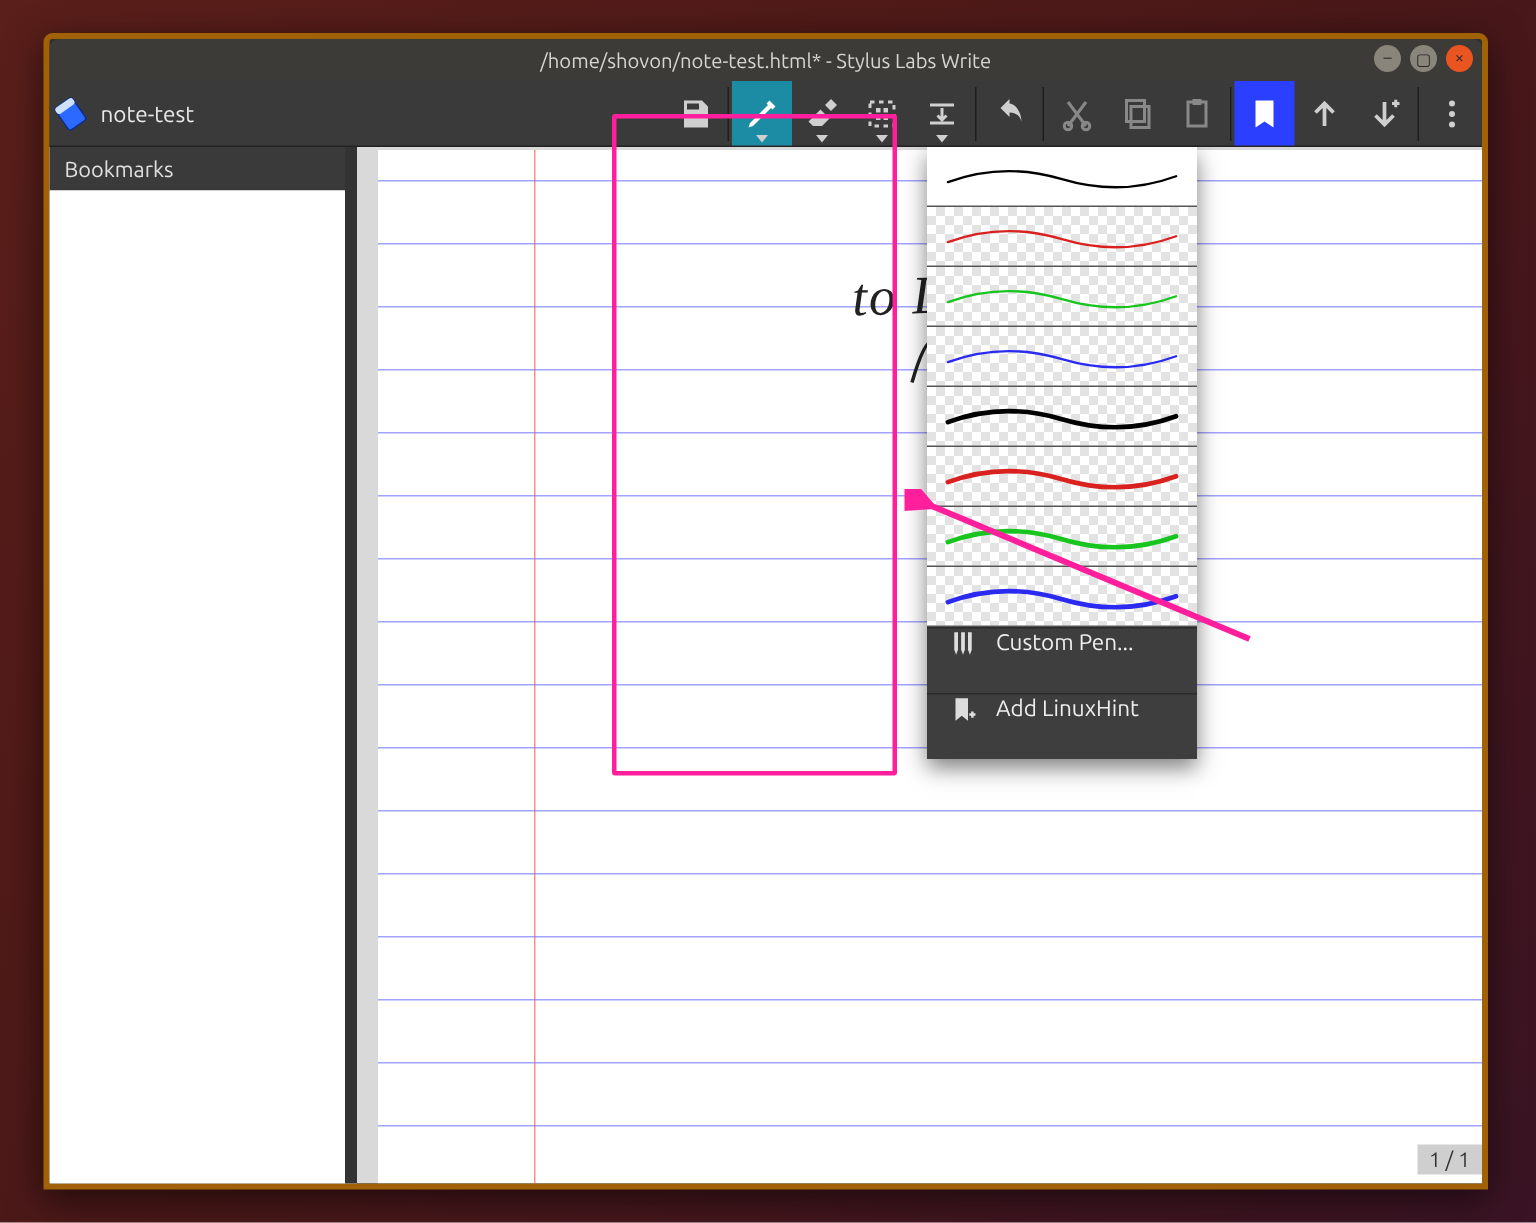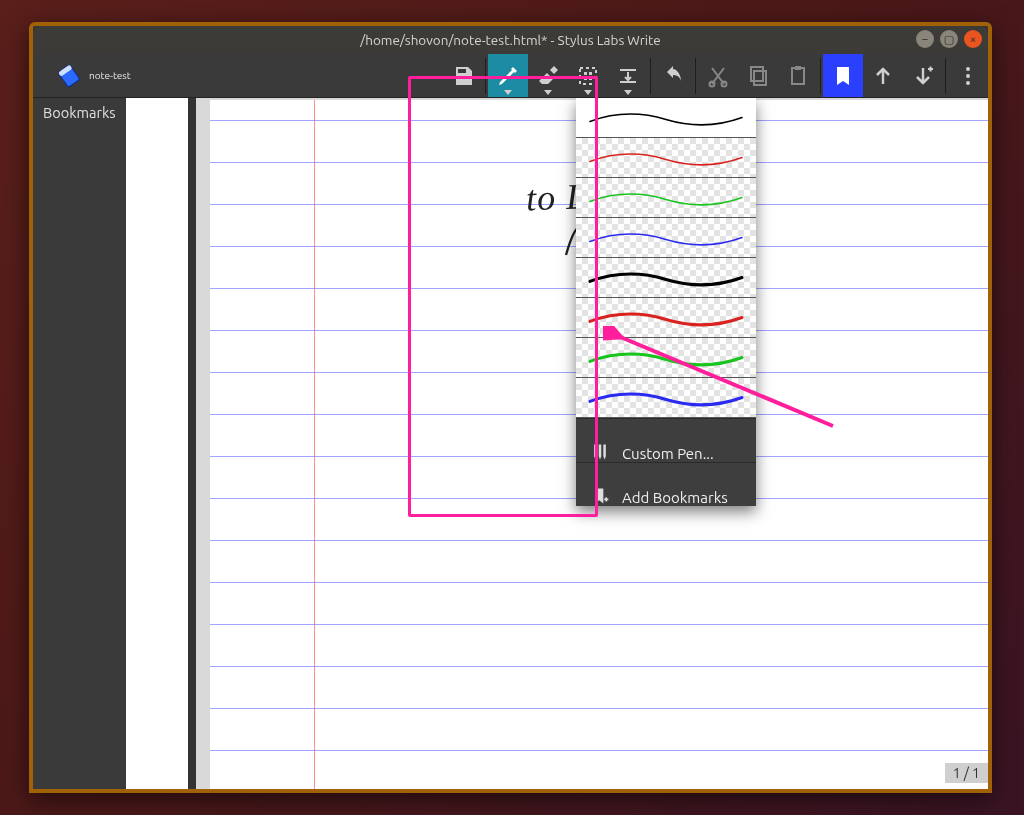--- a/index.html
+++ b/index.html
@@ -29,40 +29,40 @@
   .winbtn.min { background: #8a857a; }
   .winbtn.max { background: #8a857a; }
   .winbtn.close { background: #e95420; }
 
   
   .toolbar {
     height: 44px; background: #3a3a3a;
     display: flex; align-items: center;
     border-bottom: 1px solid #222;
   }
-  .tb-left { display:flex; align-items:center; gap:8px; padding-left:24px; flex:1; color:#e8e8e8; font-size:10px;}
+  .tb-left { display:flex; align-items:center; gap:8px; padding-left:2px; flex:1; color:#e8e8e8; font-size:15px;}
   .tb-right { display:flex; align-items:center; height:100%; }
   .tb-btn {
     width: 40px; height: 100%;
     display:flex; align-items:center; justify-content:center;
     position:relative;
   }
   .tb-btn svg { width:24px; height:24px; }
   .tb-btn.active { background:#1b8ca3; }
   .tb-sep { width:1px; height:36px; background:#1e1e1e; margin:0 2px;}
   .dropcaret {
     position:absolute; bottom:2px; left:50%; transform:translateX(-50%);
     width:0;height:0;border-left:4px solid transparent;border-right:4px solid transparent;border-top:5px solid #cfcfcf;
   }
   .doc-icon { transform: rotate(-35deg); }
 
   
   .main { flex:1; display:flex; background:#d9d9d9; position:relative; }
   .sidebar {
-    width:163px; background:#fff; display:flex; flex-direction:row;
+    width:205px; background:#fff; display:flex; flex-direction:column;
     border-right: 8px solid #333;
   }
   .side-header { background:#3a3a3a; color:#e0e0e0; font-size:14.5px; padding:6px 10px; }
   .side-body { flex:1; background:#fff; }
 
   .canvas-wrap { flex:1; position:relative; overflow:hidden; }
   .paper {
     position:absolute; left:14px; top:2px; right:0; bottom:0;
     background:#fff;
   }
@@ -87,21 +87,21 @@
     background-image:
       linear-gradient(45deg,#e3e3e3 25%,transparent 25%,transparent 75%,#e3e3e3 75%),
       linear-gradient(45deg,#e3e3e3 25%,transparent 25%,transparent 75%,#e3e3e3 75%);
     background-size:12px 12px; background-position:0 0,6px 6px;
     position:relative;
   }
   .pen-swatch.plain { background-image:none; }
   .pen-swatch svg { position:absolute; inset:0; width:100%; height:100%; }
   .dd-item {
     height:44px; background:#3e3e3e; color:#eee; font-size:15px;
-    display:flex; align-items:flex-end; gap:12px; padding:0 14px;
+    display:flex; align-items:flex-start; gap:12px; padding:0 14px;
     border-top:1px solid #2a2a2a;
   }
   .dd-item svg { width:20px; height:20px; }
 
   
   .anno-box {
     position:absolute; left:375px; top:50px; width:190px; height:441px;
     border:3px solid #ff1f9c; border-radius:2px; z-index:60; pointer-events:none;
   }
   .anno-arrow { position:absolute; left:570px; top:300px; z-index:60; pointer-events:none;}
@@ -302,21 +302,21 @@
             <svg viewBox="0 0 24 24">
               <path fill="#ddd" d="M5 3h3v14l-1.5 4L5 17zM10.5 3h3v14l-1.5 4-1.5-4zM16 3h3v14l-1.5 4L16 17z"></path>
             </svg>
             <span>Custom Pen...</span>
           </div>
           <div class="dd-item">
             <svg viewBox="0 0 24 24">
               <path fill="#ddd" d="M6 3h10v18l-5-4-5 4z"></path>
               <path stroke="#ddd" stroke-width="2" d="M17 16h5m-2.5-2.5v5"></path>
             </svg>
-            <span>Add Bookmarks</span>
+            <span>Add LinuxHint</span>
           </div>
         </div>
 
       <div class="statusbar">1 / 1</div>
     </div>
   </div>
 
   <div class="anno-box"></div>
   <svg class="anno-arrow" width="250" height="120">
     <defs>

